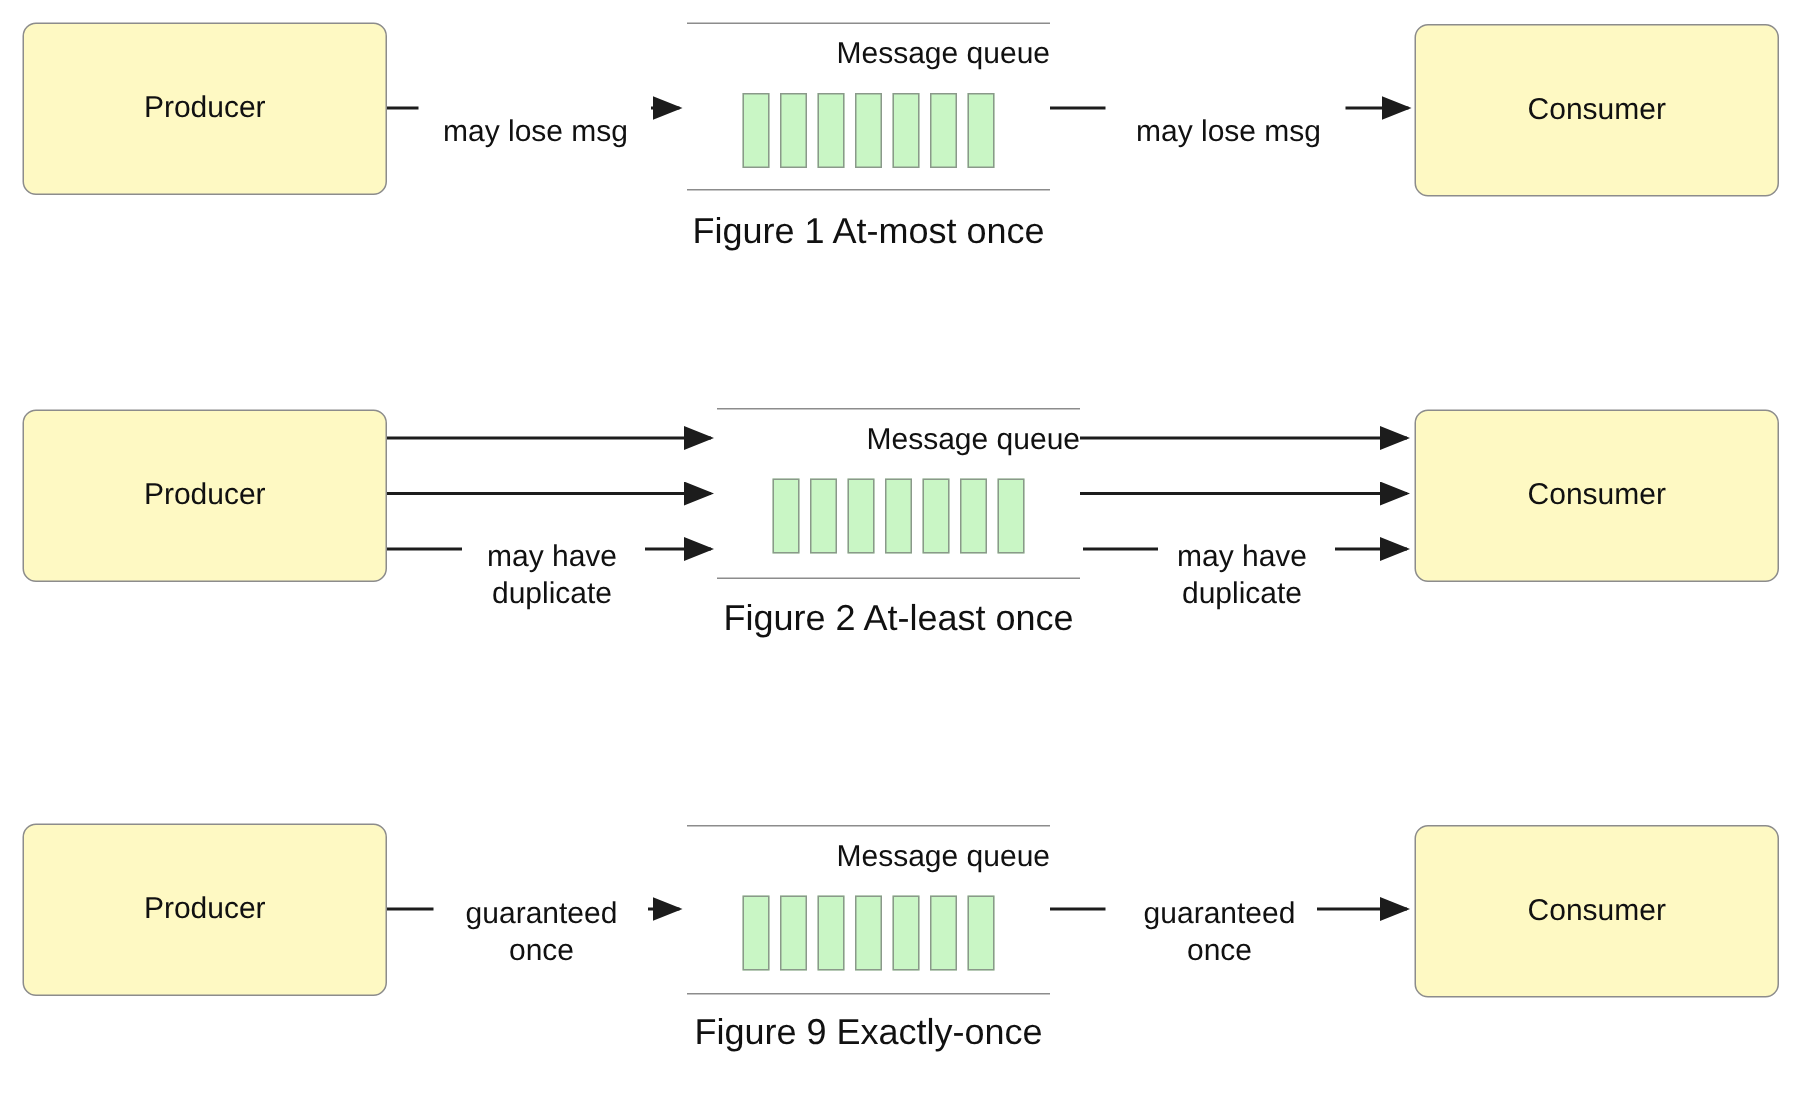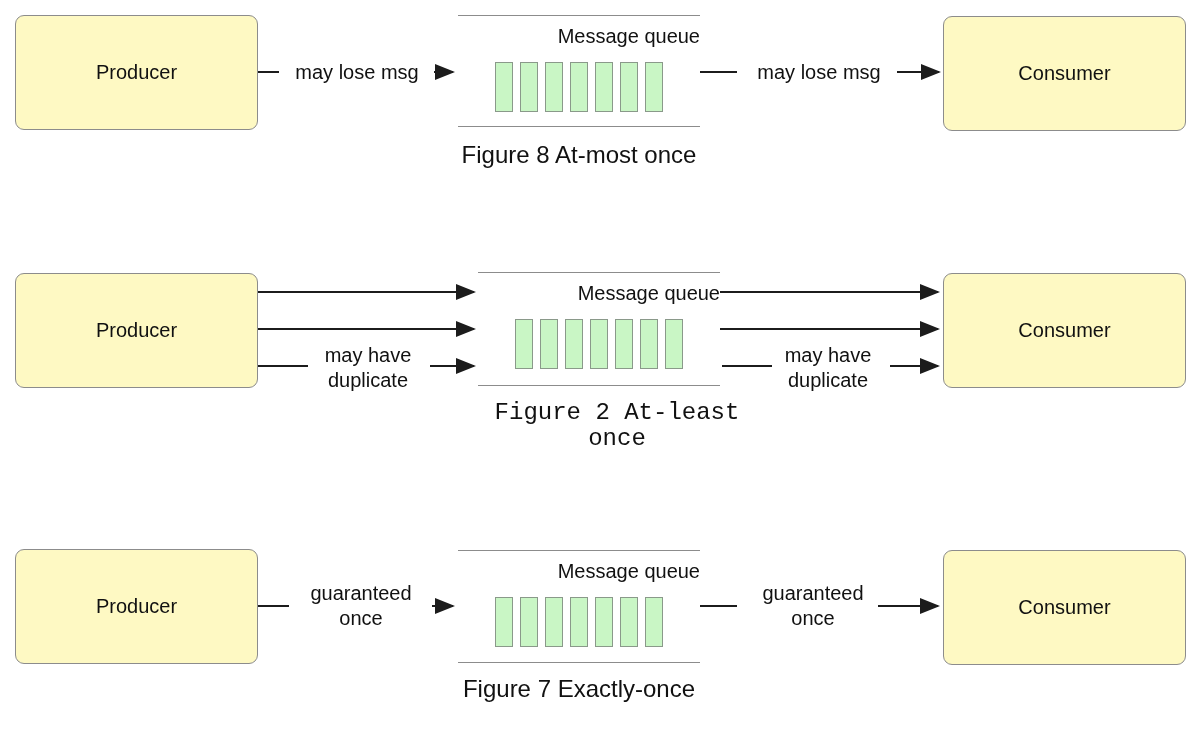--- a/index.html
+++ b/index.html
@@ -26,35 +26,35 @@
   .queue{
     position:absolute;width:242px;
     border-top:1.5px solid var(--line-gray);
     border-bottom:1.5px solid var(--line-gray);
     box-sizing:border-box;
   }
   .queue-title{margin-top:8px;font-size:20px;line-height:24px;text-align:right;}
   .queue-slots{margin-top:14px;display:flex;justify-content:center;gap:7px;}
   .slot{width:18px;height:50px;background:var(--bar-fill);border:1.5px solid var(--bar-border);box-sizing:border-box;}
   .caption{position:absolute;width:300px;text-align:center;font-size:24px;line-height:26px;}
-  .conn-label{position:absolute;text-align:center;font-size:20px;line-height:25px;}
+  .conn-label{position:absolute;text-align:center;font-size:20px;line-height:25px;margin-top:16px;}
 
   
   .f1-producer{left:15px;top:15px;}
   .f1-queue{left:458px;top:15px;height:112px;}
   .f1-consumer{left:943px;top:16px;}
   .f1-caption{left:429px;top:142px;}
   .f1-left-label{left:257px;top:60px;width:200px;}
   .f1-right-label{left:719px;top:60px;width:200px;}
 
   
   .f2-producer{left:15px;top:273px;}
   .f2-queue{left:478px;top:272px;height:114px;}
   .f2-consumer{left:943px;top:273px;}
-  .f2-caption{left:467px;top:400px;font-family:Liberation Mono, monospace;}
+  .f2-caption{left:449px;top:400px;}
   .f2-left-label{left:308px;top:343px;width:120px;}
   .f2-right-label{left:768px;top:343px;width:120px;}
 
   
   .f3-producer{left:15px;top:549px;}
   .f3-queue{left:458px;top:550px;height:113px;}
   .f3-consumer{left:943px;top:550px;}
   .f3-caption{left:429px;top:676px;}
   .f3-left-label{left:296px;top:581px;width:130px;}
   .f3-right-label{left:748px;top:581px;width:130px;}
@@ -106,21 +106,21 @@
           <div class="slot"></div>
           <div class="slot"></div>
           <div class="slot"></div>
           <div class="slot"></div>
         </div>
     </div>
     <div class="conn-label f1-right-label">may lose msg</div>
     <div class="box f1-consumer">
       <span>Consumer</span>
     </div>
-    <div class="caption f1-caption">Figure 8 At-most once</div>
+    <div class="caption f1-caption">Figure 1 At-most once</div>
   </section>
 
   <section>
     <div class="box f2-producer">
       <span>Producer</span>
     </div>
     <div class="conn-label f2-left-label">may have duplicate</div>
     <div class="queue f2-queue">
       <div class="queue-title">Message queue</div>
       <div class="queue-slots">
@@ -154,16 +154,16 @@
           <div class="slot"></div>
           <div class="slot"></div>
           <div class="slot"></div>
           <div class="slot"></div>
         </div>
     </div>
     <div class="conn-label f3-right-label">guaranteed once</div>
     <div class="box f3-consumer">
       <span>Consumer</span>
     </div>
-    <div class="caption f3-caption">Figure 7 Exactly-once</div>
+    <div class="caption f3-caption">Figure 9 Exactly-once</div>
   </section>
 
 </div>
 
 </body></html>

